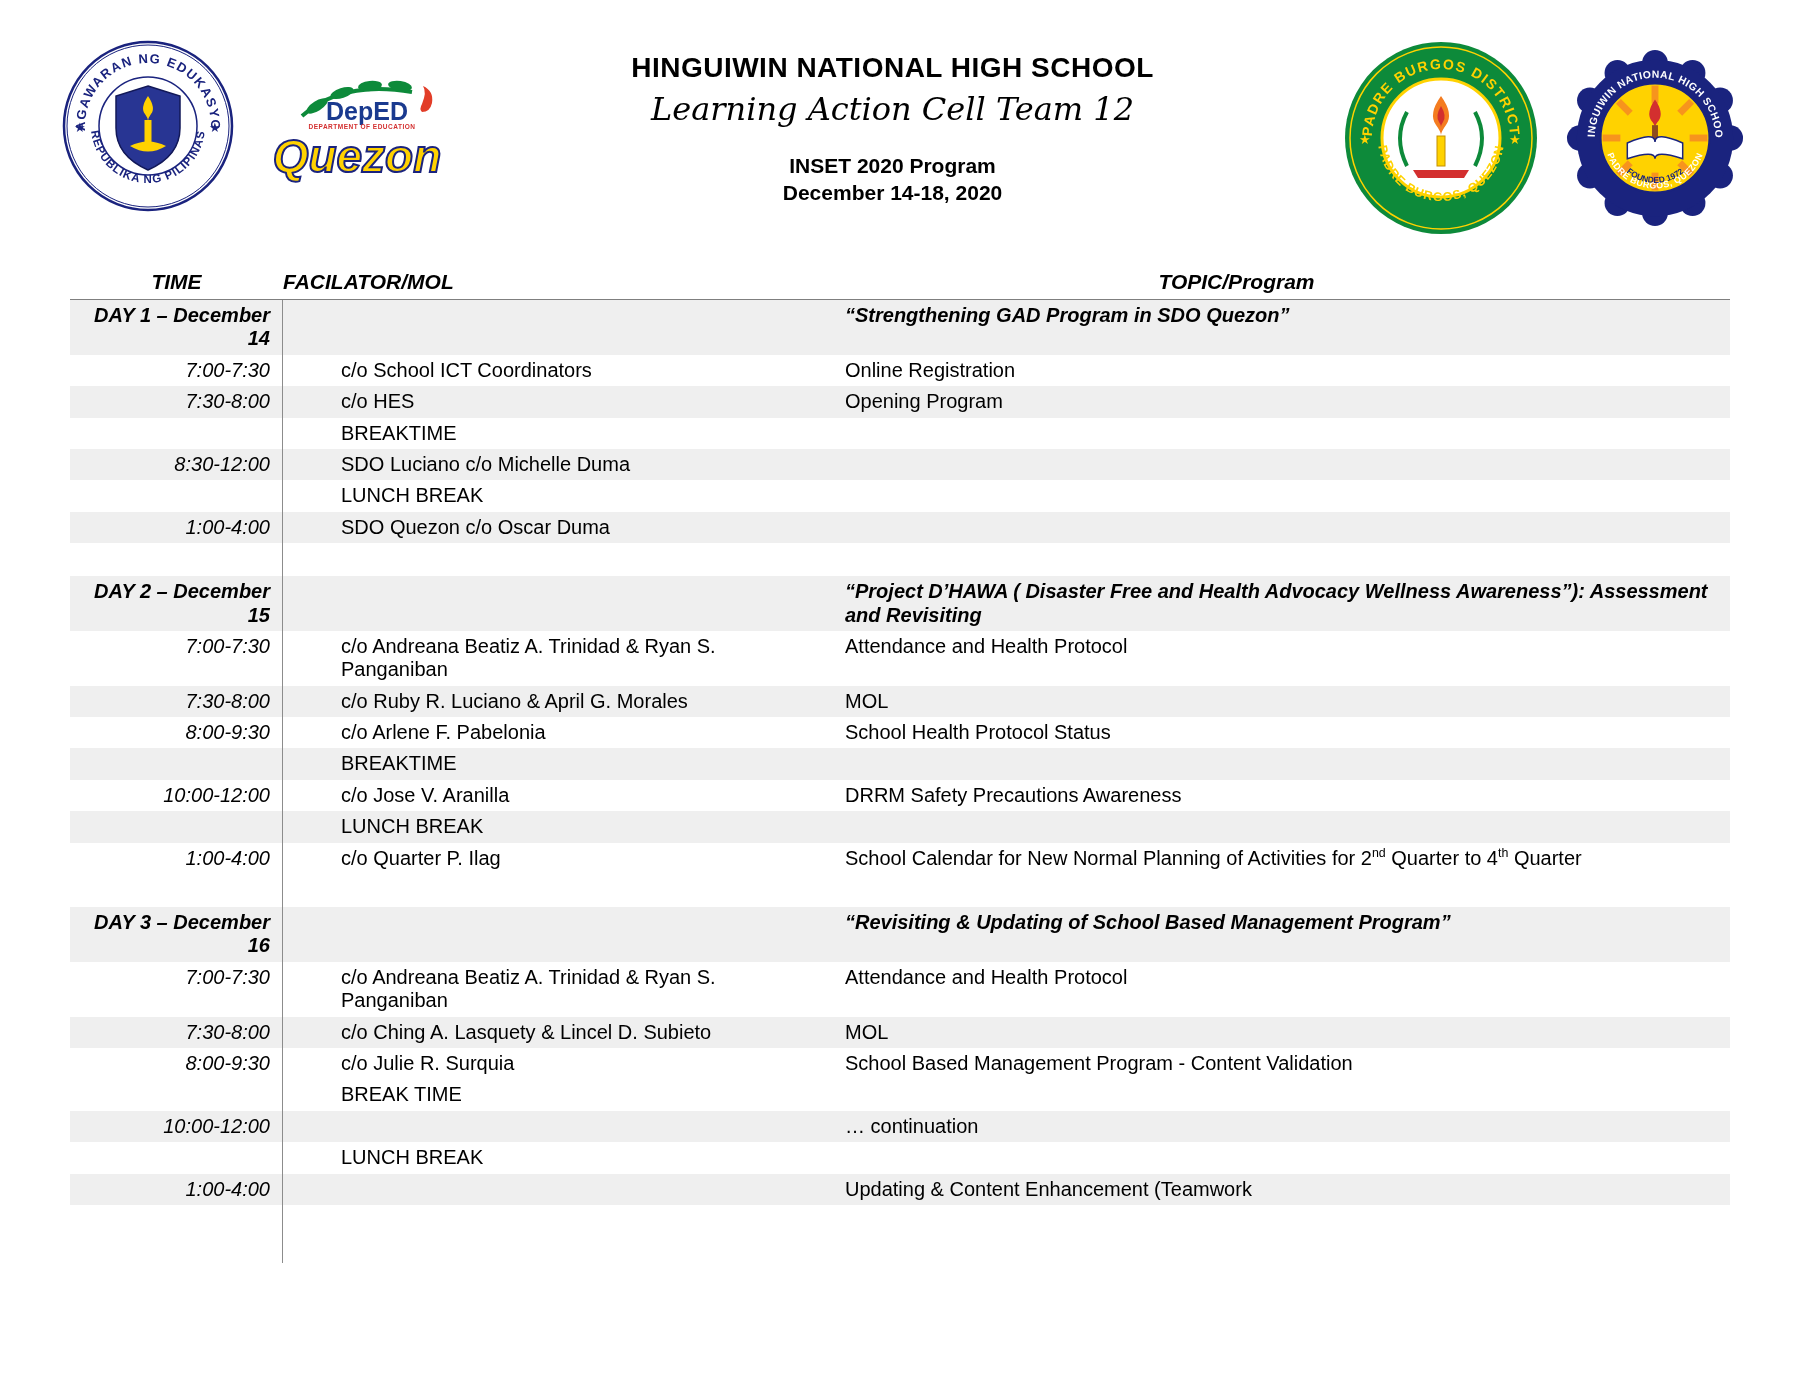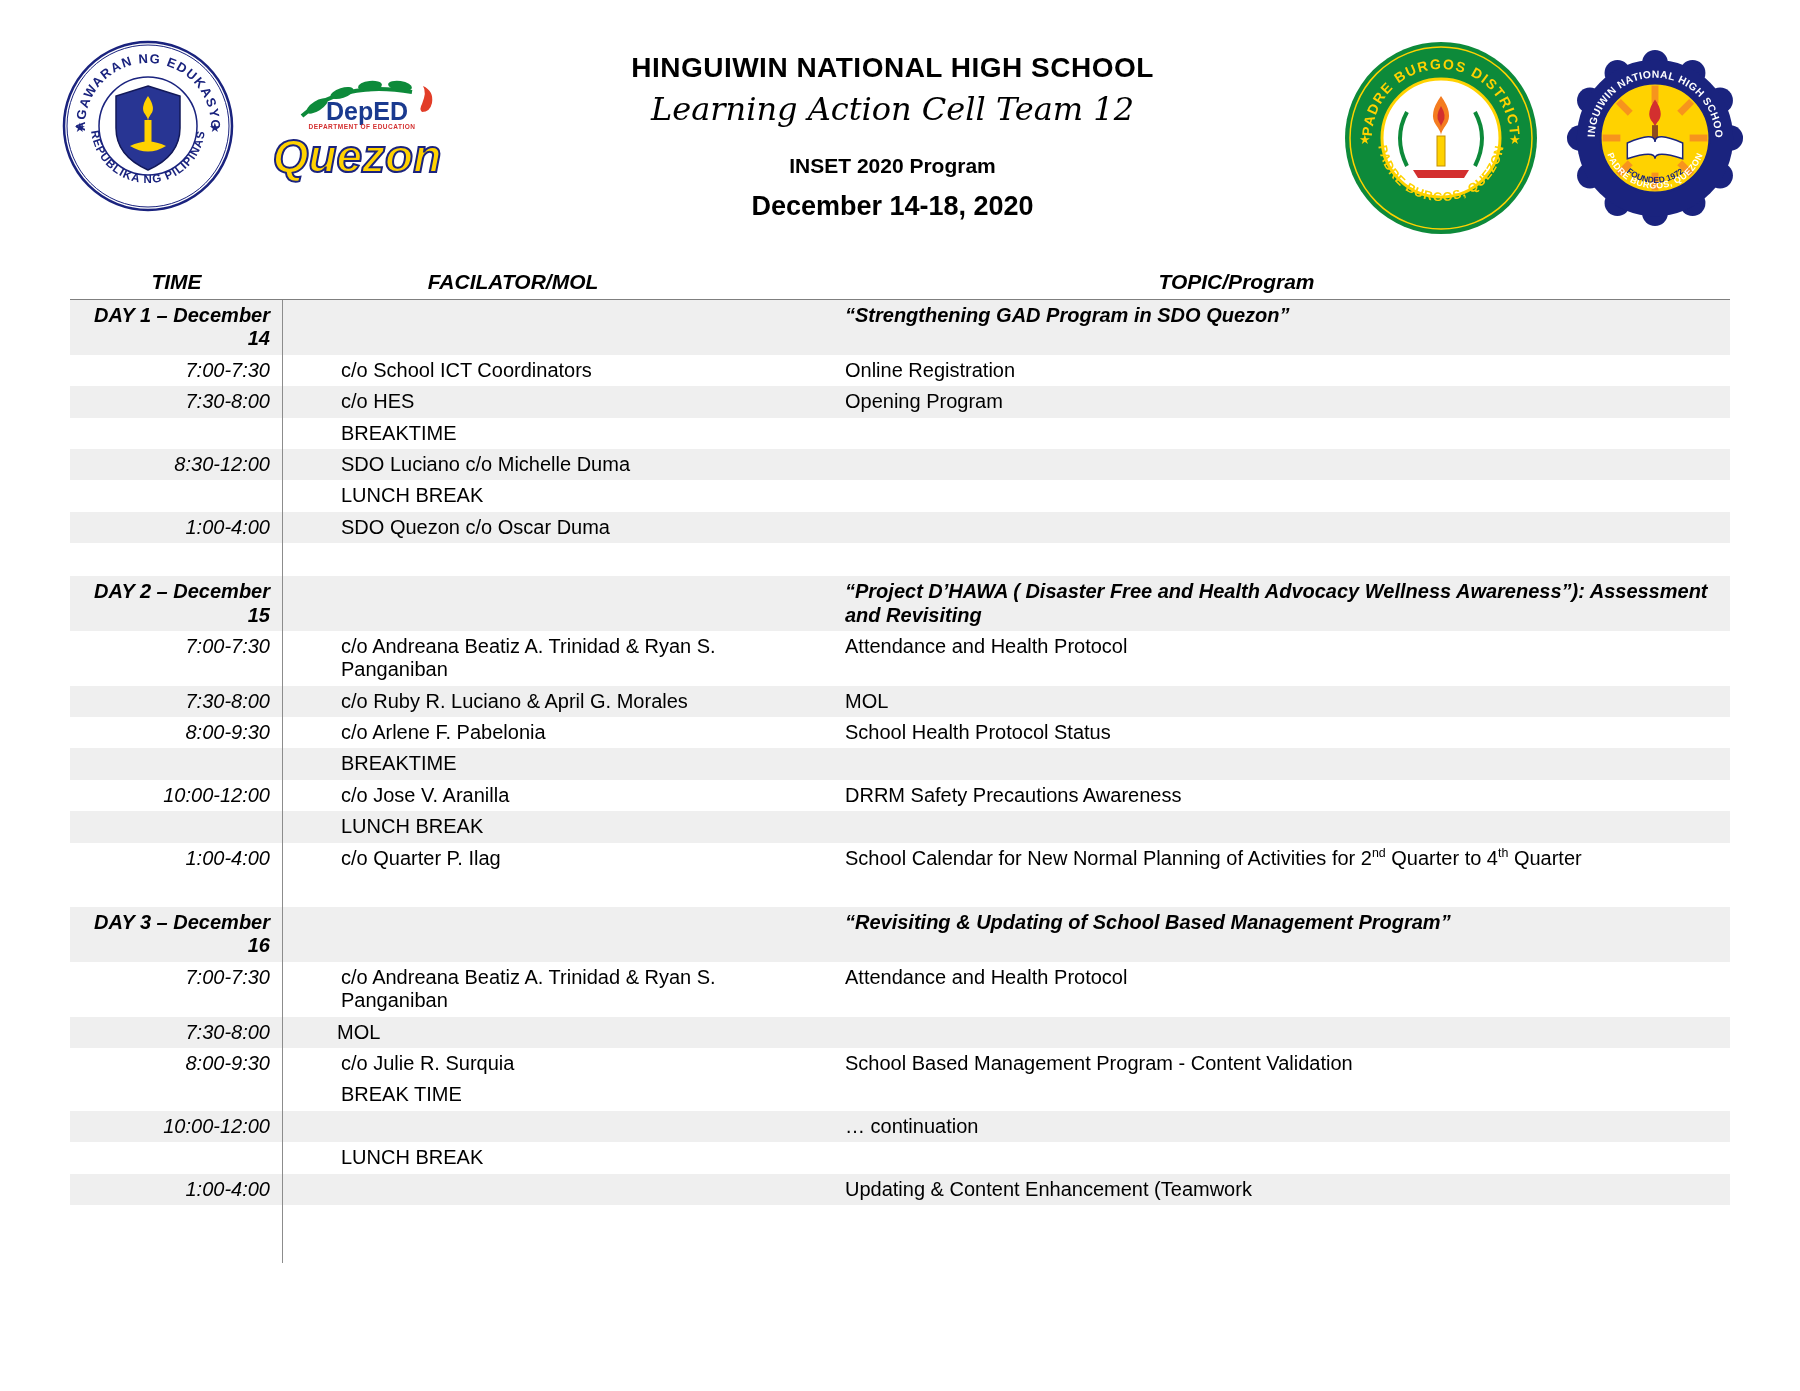--- a/index.html
+++ b/index.html
@@ -12,27 +12,27 @@
   .header{display:flex;align-items:flex-start;padding:34px 55px 0 62px;}
   .logo-box{flex:0 0 auto;}
   .logo-seal{margin-top:6px;}
   .logo-quezon{margin:42px 0 0 28px;}
   .logo-pb{margin:6px 18px 0 10px;}
   .logo-hn{margin:14px 0 0 8px;}
   .center-block{flex:1 1 auto;text-align:center;padding-top:18px;min-width:0;}
   .school-name{font-size:28px;font-weight:bold;letter-spacing:.5px;}
   .script-line{font-family:"DejaVu Serif",serif;font-style:italic;font-size:32px;margin-top:6px;}
   .program-title{font-size:21px;font-weight:bold;margin-top:26px;}
-  .program-dates{font-size:27px;font-weight:bold;margin-top:13px;}
+  .program-dates{font-size:21px;font-weight:bold;margin-top:3px;}
   
   .schedule{margin:30px 70px 0 70px;font-size:20px;}
   .thead{display:flex;font-weight:bold;font-style:italic;font-size:21px;
          border-bottom:1px solid #7f7f7f;padding-bottom:5px;}
   .thead .h-time{flex:0 0 213px;text-align:center;}
-  .thead .h-fac{flex:0 0 460px;text-align:center;}
+  .thead .h-fac{flex:0 0 460px;}
   .thead .h-topic{flex:1 1 auto;text-align:center;}
   .trow{display:flex;min-height:31px;align-items:stretch;gap:48px;}
   .trow.shaded{background:#efefef;}
   .cell{padding:4px 0;line-height:1.17;box-sizing:border-box;}
   .cell.time{flex:0 0 213px;text-align:right;font-style:italic;padding-right:12px;
              border-right:1px solid #8c8c8c;}
   .cell.fac{flex:0 0 460px;padding-left:10px;}
   .cell.topic{flex:1 1 auto;padding-left:6px;padding-right:10px;}
   .trow.day .cell.time{font-weight:bold;}
   .trow.day .cell.topic{font-weight:bold;font-style:italic;}
@@ -265,20 +265,21 @@
           <div class="cell fac"></div>
           <div class="cell topic">“Revisiting &amp; Updating of School Based Management Program”</div>
         </div>
         <div class="trow normal">
           <div class="cell time">7:00-7:30</div>
           <div class="cell fac">c/o Andreana Beatiz A. Trinidad &amp; Ryan S. Panganiban</div>
           <div class="cell topic">Attendance and Health Protocol</div>
         </div>
         <div class="trow normal shaded">
           <div class="cell time">7:30-8:00</div>
+          <div class="cell fac">c/o Ching A. Lasquety &amp; Lincel D. Subieto</div>
           <div class="cell topic">MOL</div>
         </div>
         <div class="trow normal">
           <div class="cell time">8:00-9:30</div>
           <div class="cell fac">c/o Julie R. Surquia</div>
           <div class="cell topic">School Based Management Program -  Content Validation</div>
         </div>
         <div class="trow normal">
           <div class="cell time"></div>
           <div class="cell fac">BREAK TIME</div>

